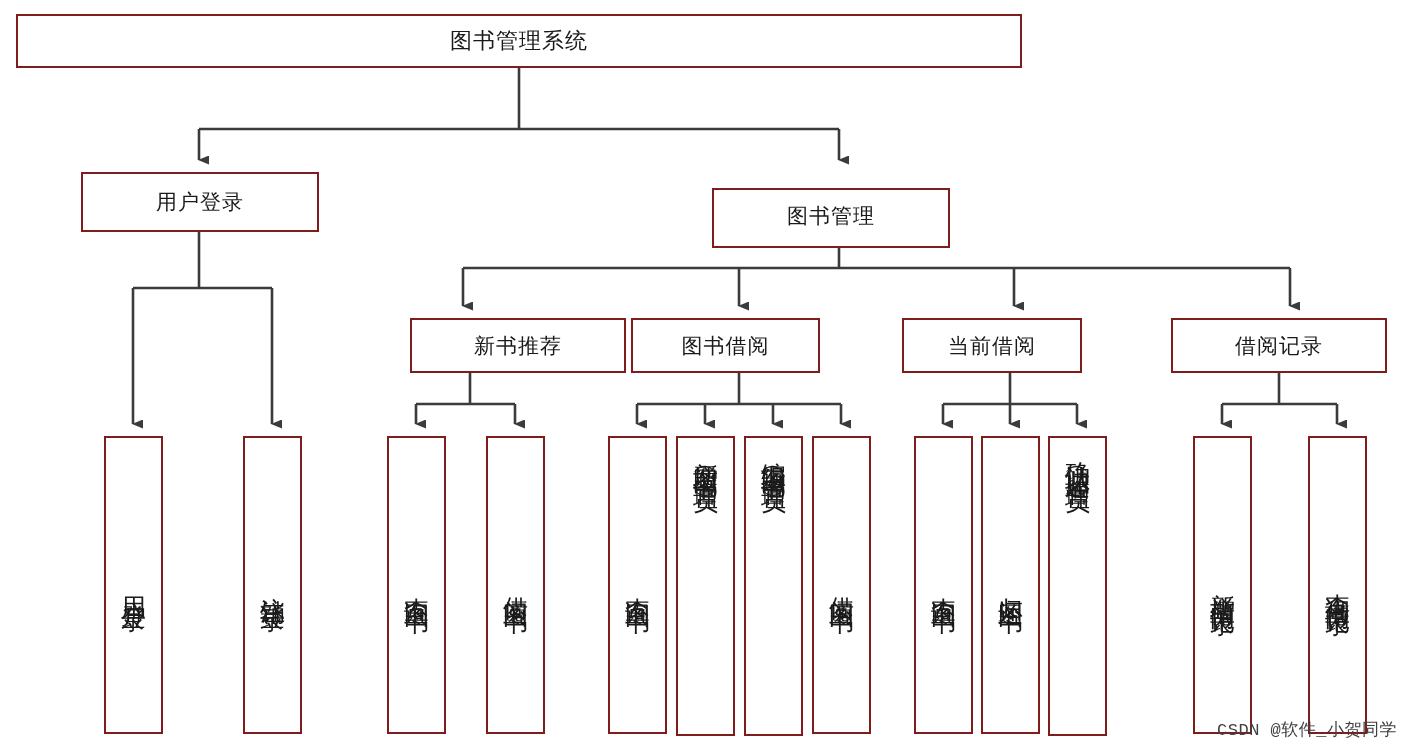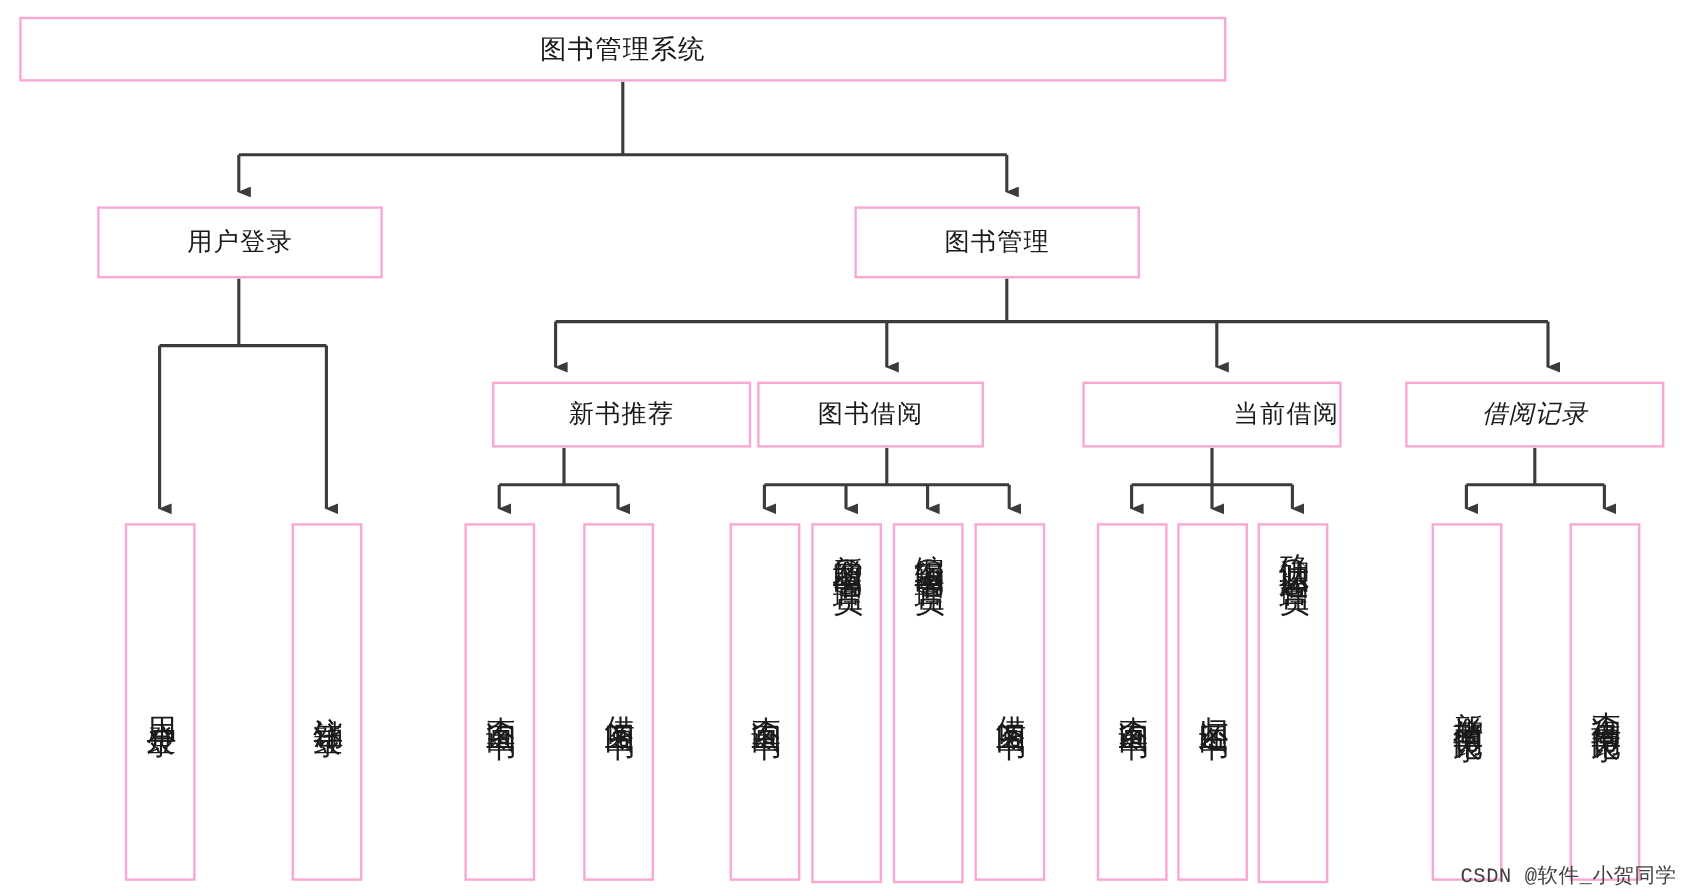--- a/index.html
+++ b/index.html
@@ -22,21 +22,21 @@
     position: absolute;
     left: 0;
     top: 0;
     width: 1405px;
     height: 747px;
     pointer-events: none;
   }
   .node {
     position: absolute;
     box-sizing: border-box;
-    border: 2px solid #f9a8d4;
+    border: 2px solid #7f1d1d;
     background: #ffffff;
     display: flex;
     align-items: center;
     justify-content: center;
     color: #1a1a1a;
   }
   .node-h {
     font-size: 21px;
     letter-spacing: 1px;
     line-height: 1.2;
@@ -138,34 +138,34 @@
     </g>
   </svg>
 
   <div class="node node-h node-root" style="left:16px; top:14px; width:1006px; height:54px;">
     <span>图书管理系统</span>
   </div>
 
   <div class="node node-h" style="left:81px; top:172px; width:238px; height:60px;">
     <span>用户登录</span>
   </div>
-  <div class="node node-h" style="left:712px; top:172px; width:238px; height:60px;">
+  <div class="node node-h" style="left:712px; top:188px; width:238px; height:60px;font-family:Liberation Mono, monospace;">
     <span>图书管理</span>
   </div>
 
   <div class="node node-h" style="left:362px; top:318px; width:216px; height:55px;margin-left:48px;">
     <span>新书推荐</span>
   </div>
   <div class="node node-h" style="left:631px; top:318px; width:189px; height:55px;">
     <span>图书借阅</span>
   </div>
-  <div class="node node-h" style="left:902px; top:318px; width:216px; height:55px;justify-content:flex-end;">
+  <div class="node node-h" style="left:902px; top:318px; width:180px; height:55px;">
     <span>当前借阅</span>
   </div>
-  <div class="node node-h" style="left:1171px; top:318px; width:216px; height:55px;font-style:italic;">
+  <div class="node node-h" style="left:1171px; top:318px; width:216px; height:55px;">
     <span>借阅记录</span>
   </div>
 
   <div class="node node-v" style="left:104px; top:436px; width:59px; height:298px;">
     <div class="vwrap">
       <span class="vlabel">用户登录</span>
     </div>
   </div>
   <div class="node node-v" style="left:243px; top:436px; width:59px; height:298px;">
     <div class="vwrap">

